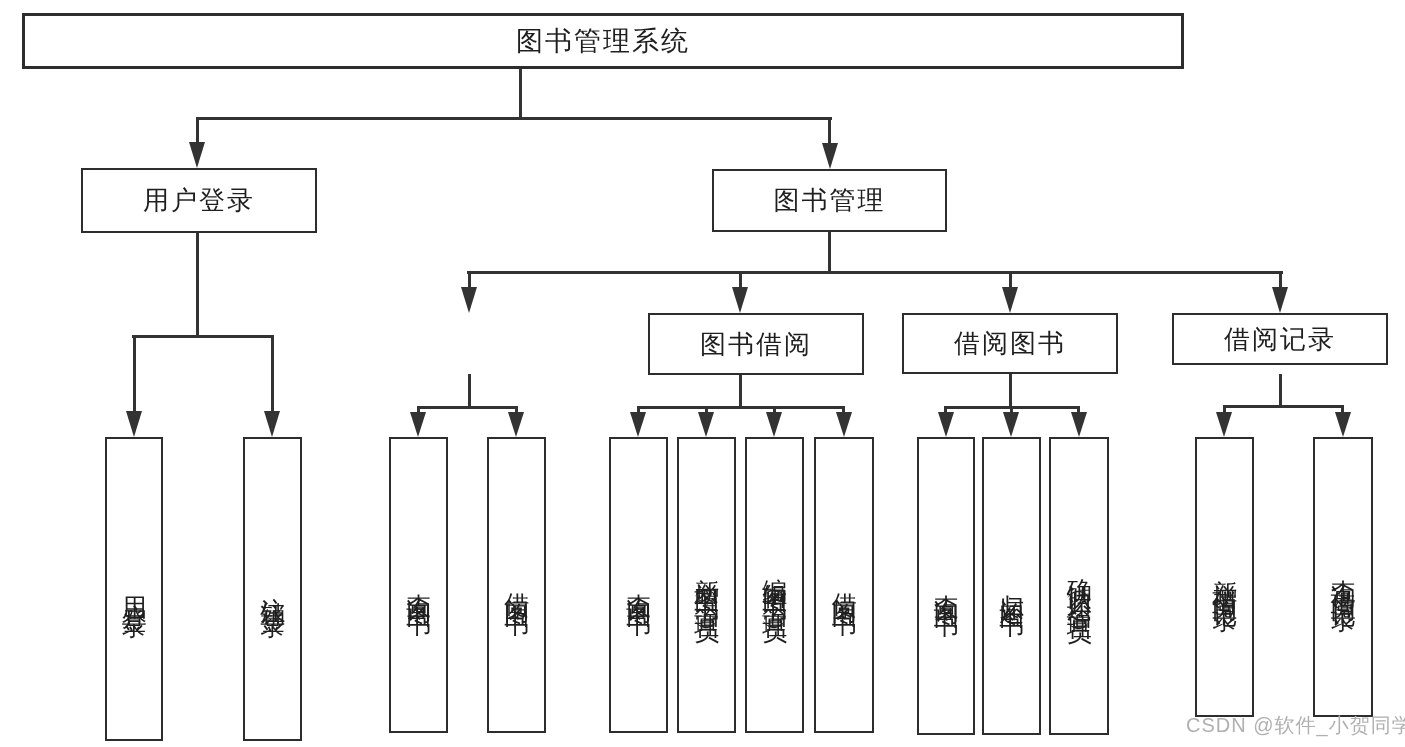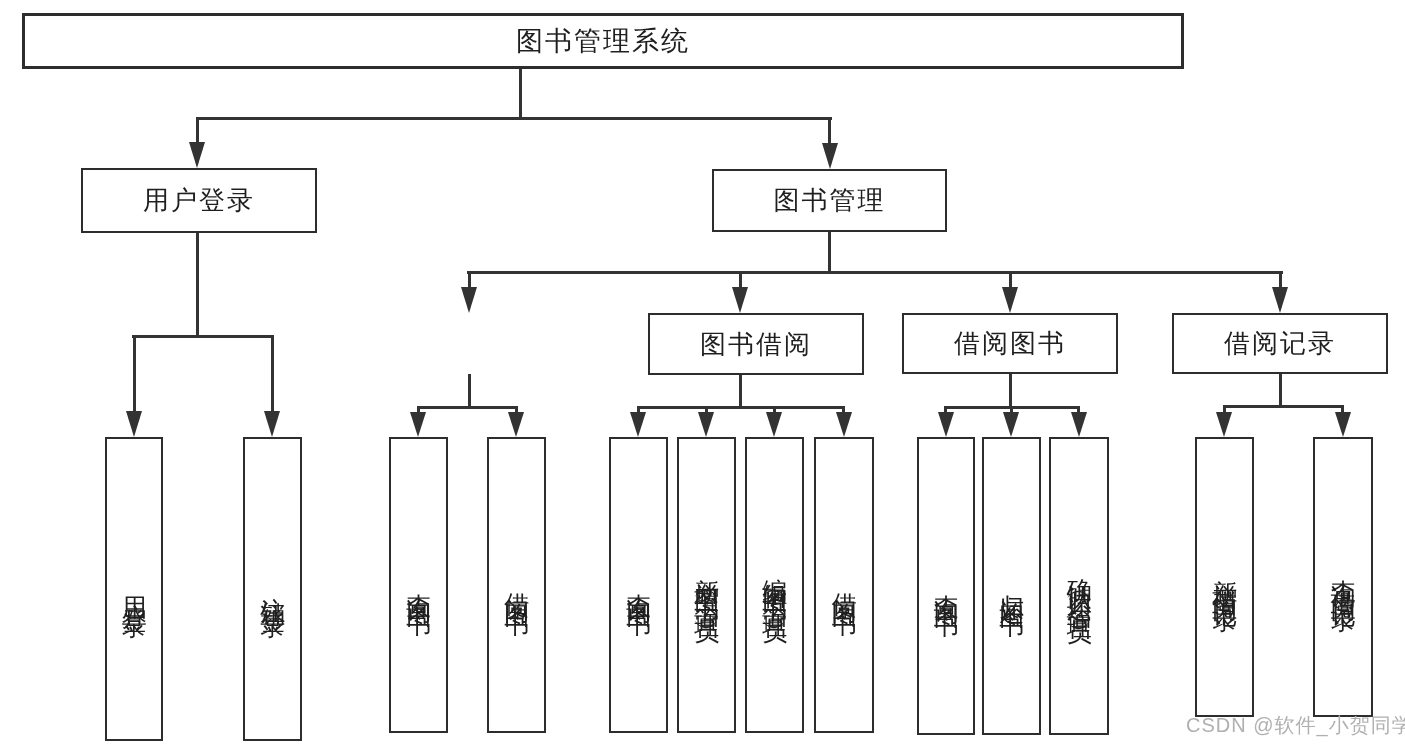--- a/index.html
+++ b/index.html
@@ -103,21 +103,21 @@
   <div class="arrow" style="left:1002px;top:287px;"></div>
   <div class="vline" style="left:1279px;top:271px;height:17px;"></div>
   <div class="arrow" style="left:1272px;top:287px;"></div>
 
   <div class="hbox" style="left:640px;top:313px;width:216px;height:62px;margin-left:8px;">
     <span class="lbl">图书借阅</span>
   </div>
   <div class="hbox" style="left:902px;top:313px;width:216px;height:61px;">
     <span class="lbl">借阅图书</span>
   </div>
-  <div class="hbox" style="left:1172px;top:313px;width:216px;height:61px;">
+  <div class="hbox" style="left:1172px;top:313px;width:216px;height:52px;">
     <span class="lbl">借阅记录</span>
   </div>
 
   <div class="vline" style="left:468px;top:374px;height:35px;"></div>
   <div class="hline" style="left:417px;top:406px;width:101px;"></div>
   <div class="vline" style="left:417px;top:406px;height:8px;"></div>
   <div class="arrow short" style="left:410px;top:412px;"></div>
   <div class="vline" style="left:515px;top:406px;height:8px;"></div>
   <div class="arrow short" style="left:508px;top:412px;"></div>
 

